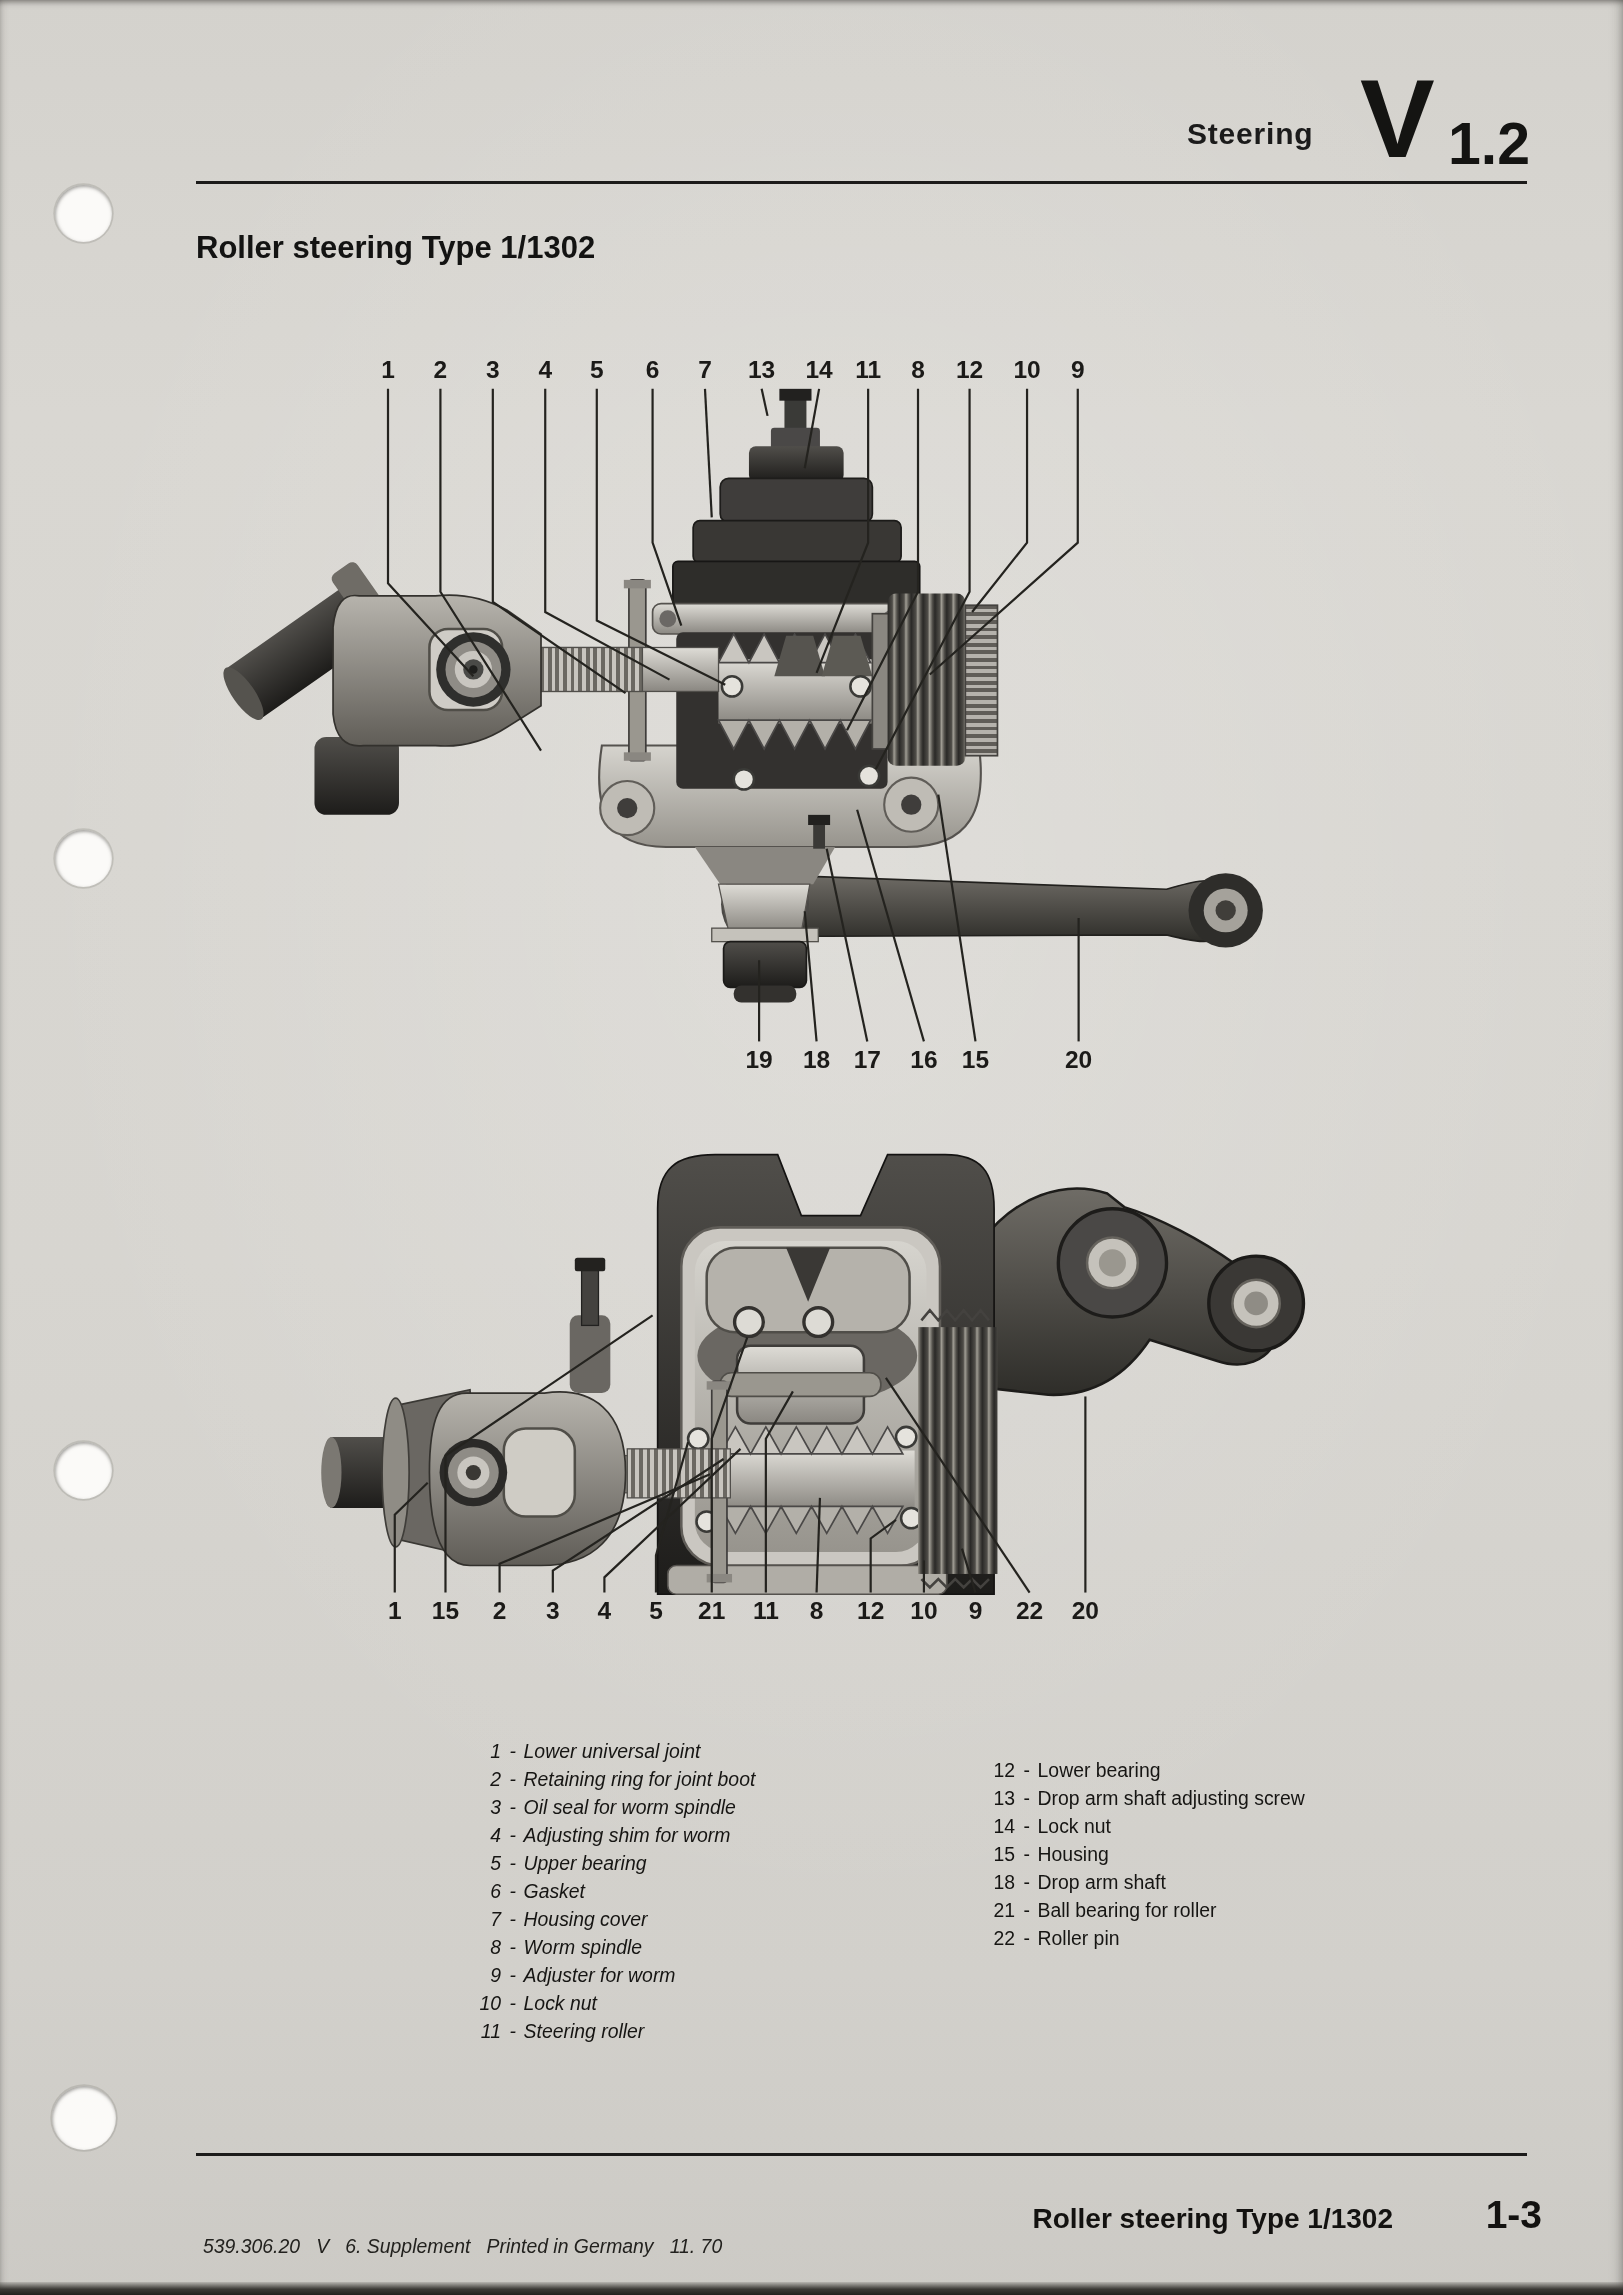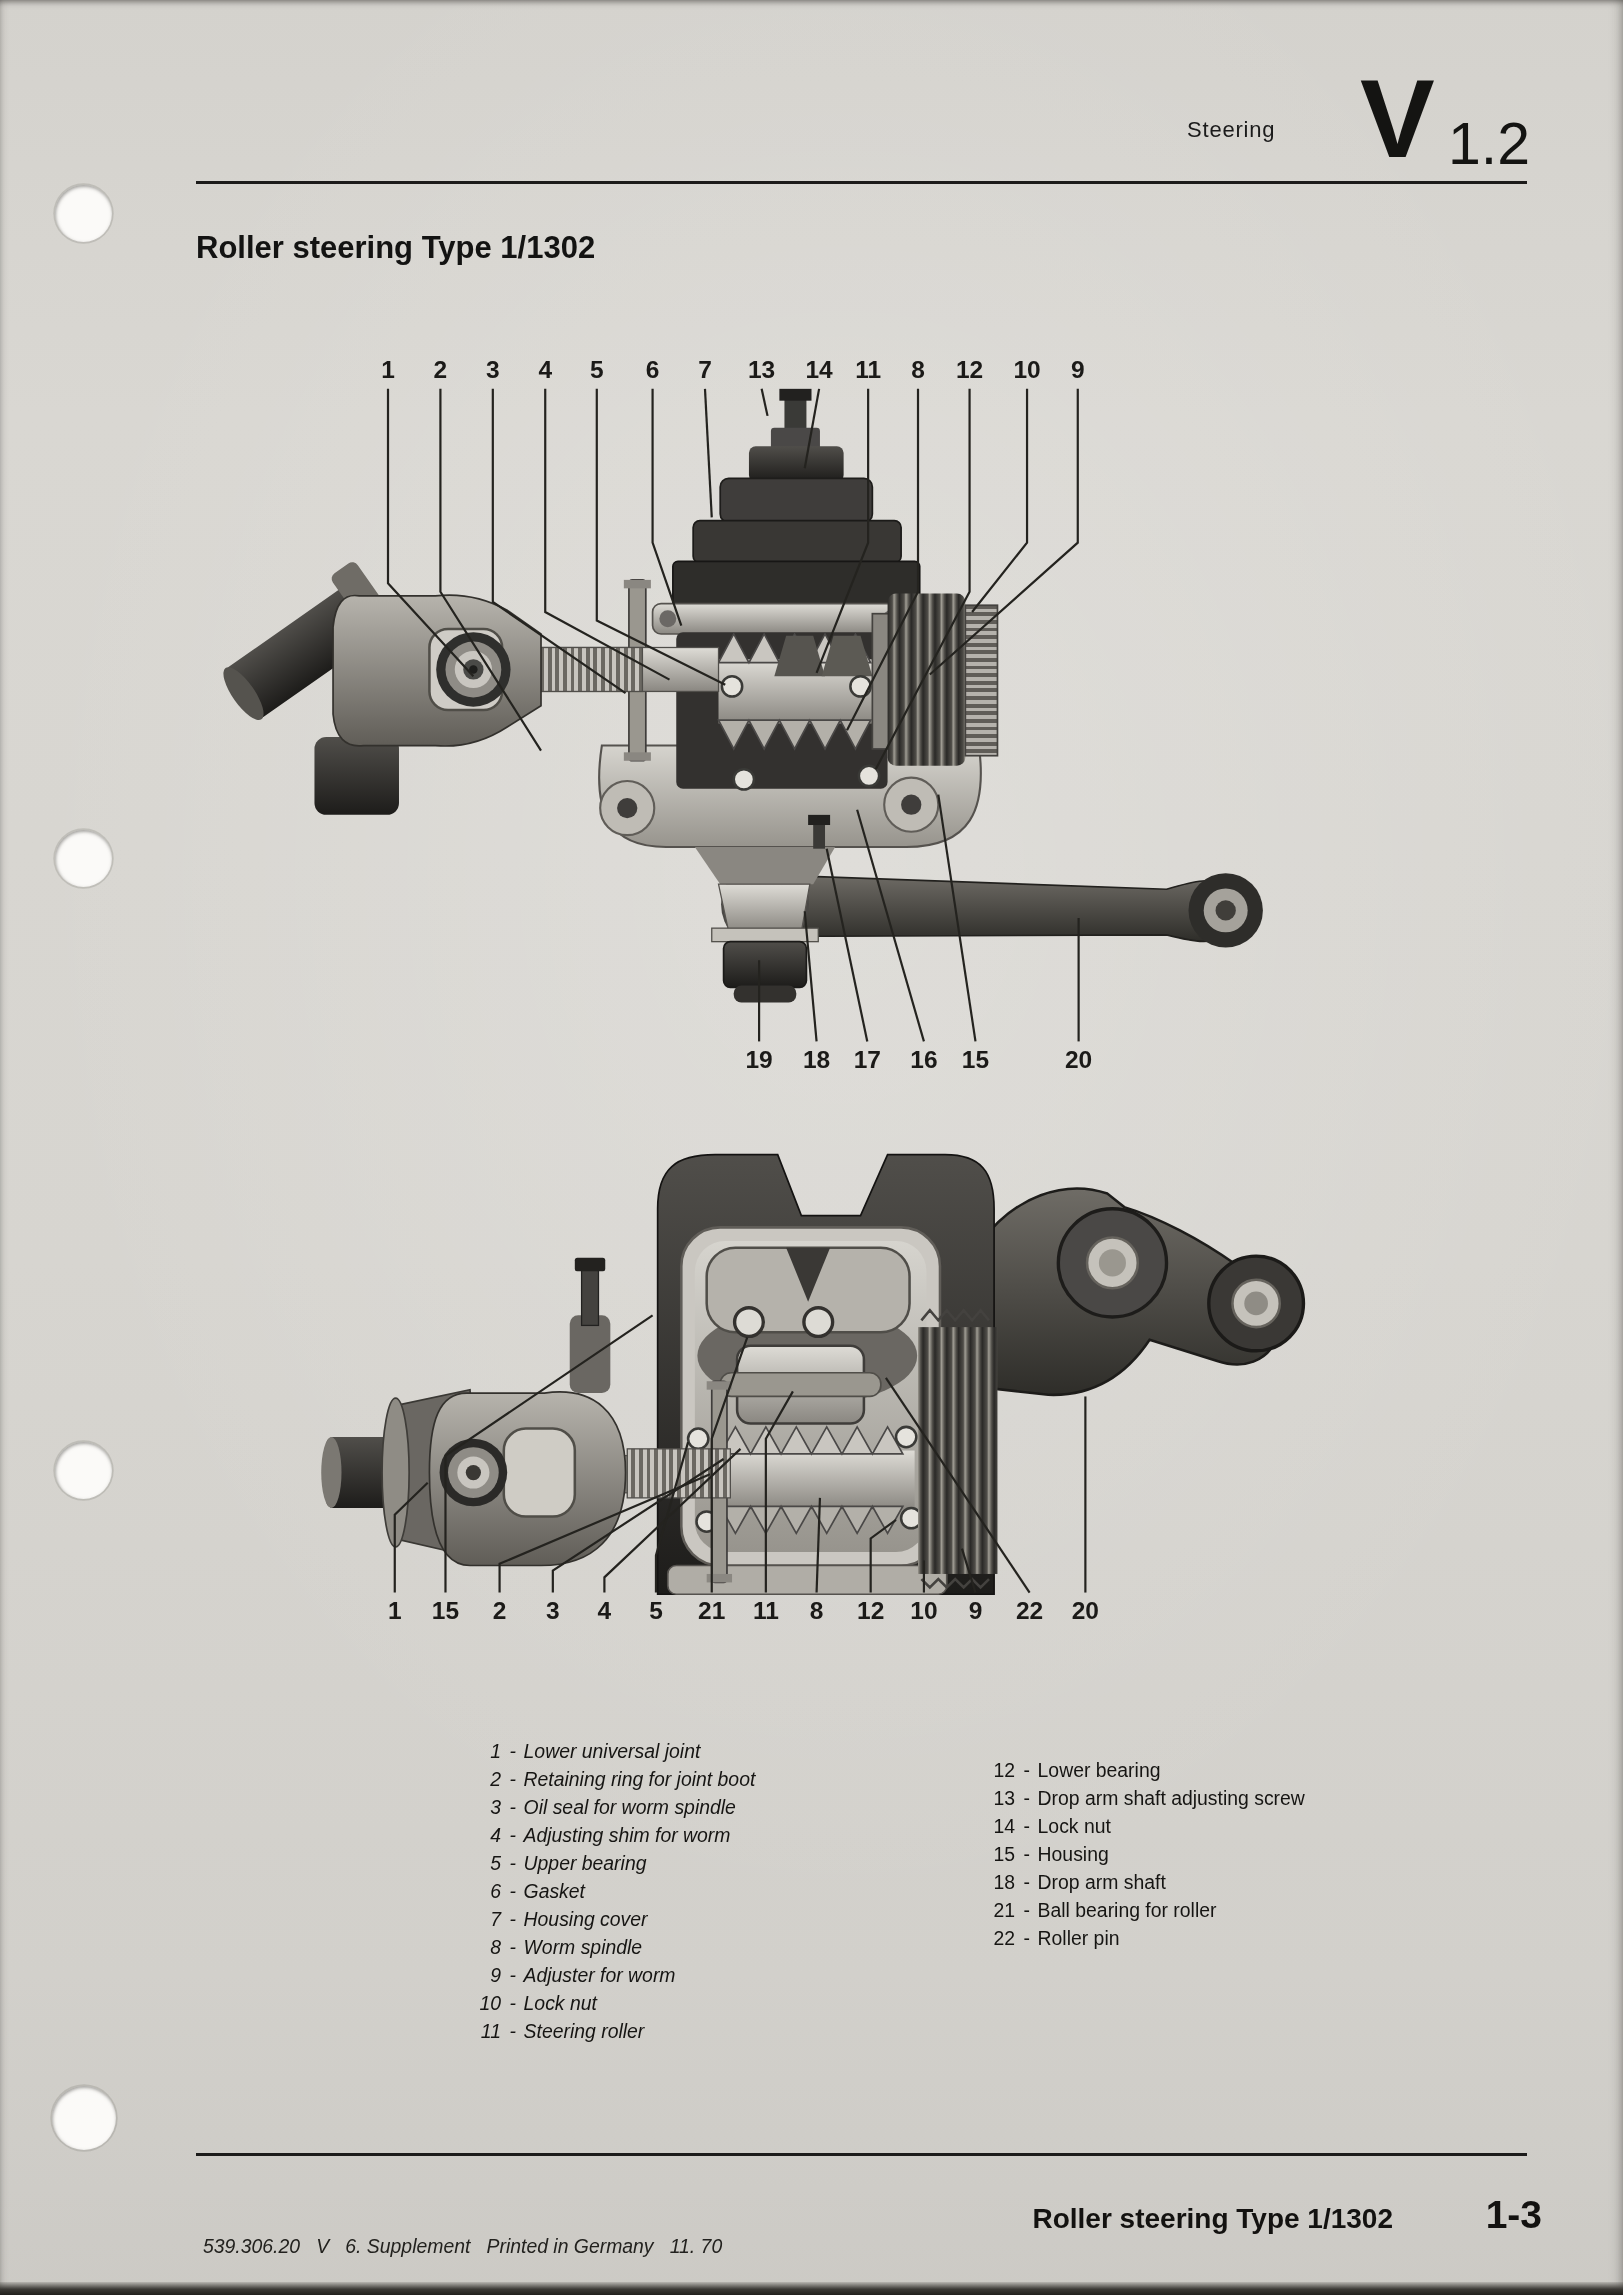--- a/index.html
+++ b/index.html
@@ -7,24 +7,24 @@
     font-family:"Liberation Sans",sans-serif;color:#1b1b1b;
     background:
       radial-gradient(ellipse 1184px 1522px at 52% 38%, rgba(255,255,255,.18), rgba(255,255,255,0) 70%),
       linear-gradient(180deg,#d4d2cd 0%,#d9d7d2 18%,#d7d5d0 55%,#d2d0cb 86%,#cccac5 100%);
     box-shadow:inset 0 5px 6.8px -3.4px rgba(40,38,35,.55), inset -8.5px 0 12px -6.8px rgba(40,38,35,.35), inset 6.8px 0 10px -7.6px rgba(40,38,35,.30);}
   .bottom-edge{position:absolute;left:0;bottom:0;width:100%;height:13.5px;
     background:linear-gradient(180deg,rgba(60,58,54,.15),#3c3a36 55%,#21201d);}
   .hole{position:absolute;border-radius:50%;background:#fbfaf8;
     box-shadow:inset 0.8px 1.7px 3.4px rgba(90,88,84,.55), 0 0 0 1.7px rgba(120,118,112,.25);}
   
-  .hdr-section{position:absolute;left:1187px;top:117px;font-size:22px;font-weight:400;letter-spacing:0.8px;}
+  .hdr-section{position:absolute;left:1187px;top:117px;font-size:30px;font-weight:700;letter-spacing:0.8px;}
   .logo{position:absolute;left:1360px;top:63px;width:178px;height:110px;}
   .logo .v{position:absolute;left:0;top:0;font-size:112px;font-weight:700;line-height:1;letter-spacing:-3.4px;color:#141412;}
-  .logo .vnum{position:absolute;left:88px;top:47px;font-size:59px;font-weight:400;color:#141412;}
+  .logo .vnum{position:absolute;left:88px;top:47px;font-size:59px;font-weight:700;color:#141412;}
   .rule{position:absolute;left:196px;width:1331px;height:3.4px;background:#1c1b1a;}
   .rule.top{top:181px;}
   .rule.foot{top:2153px;}
   .page-title{position:absolute;left:196px;top:230px;font-size:31px;font-weight:700;color:#131312;}
   
   .fig-layer{position:absolute;left:0;top:0;width:1623px;height:2295px;}
   .leader{fill:none;stroke:#24231f;stroke-width:2.6px;}
   .callout-num{font-family:"Liberation Sans",sans-serif;font-size:29px;font-weight:700;fill:#1b1a18;text-anchor:middle;}
   
   .legend-col{position:absolute;font-size:19.4px;font-weight:500;color:#161513;}

